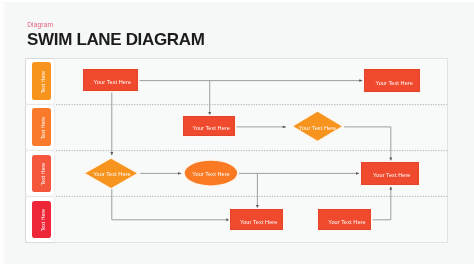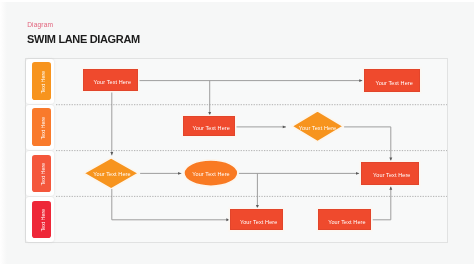--- a/index.html
+++ b/index.html
@@ -6,21 +6,21 @@
   html,body{margin:0;padding:0;}
   body{width:474px;height:266px;overflow:hidden;background:#ffffff;
        font-family:"Liberation Sans",sans-serif;}
   #stage{position:absolute;left:0;top:0;width:474px;height:266px;background:#ffffff;}
   #slide{position:absolute;left:0;top:1.5px;width:474px;height:262.2px;background:#f6f7f7;}
   #fadeL{position:absolute;left:0;top:0;width:7px;height:100%;
          background:linear-gradient(to right,#ffffff 0%,#fbfbfb 45%,rgba(246,247,247,0) 100%);}
 
   #eyebrow{position:absolute;left:27.2px;top:19.4px;font-size:6.6px;color:#e2637c;
            letter-spacing:0.15px;line-height:7px;}
-  #title{position:absolute;left:27.1px;top:30.7px;font-size:11px;font-weight:bold;
+  #title{position:absolute;left:27.1px;top:30.7px;font-size:17px;font-weight:bold;
          color:#1c1c1c;letter-spacing:-0.34px;line-height:15px;}
 
   #board{position:absolute;left:24.5px;top:56.8px;width:423px;height:184.5px;}
   #boardbg{position:absolute;left:0;top:0;width:423px;height:184.5px;
            background:#f8f9f9;border:1px solid #e1e2e2;box-sizing:border-box;}
 
   svg#lanes{position:absolute;left:0;top:0;width:423px;height:184.5px;}
 
   .labelcard{position:absolute;left:1.3px;width:28.0px;background:#ffffff;border-radius:3px;
              box-shadow:0 0 2.2px rgba(150,150,150,.30);}

